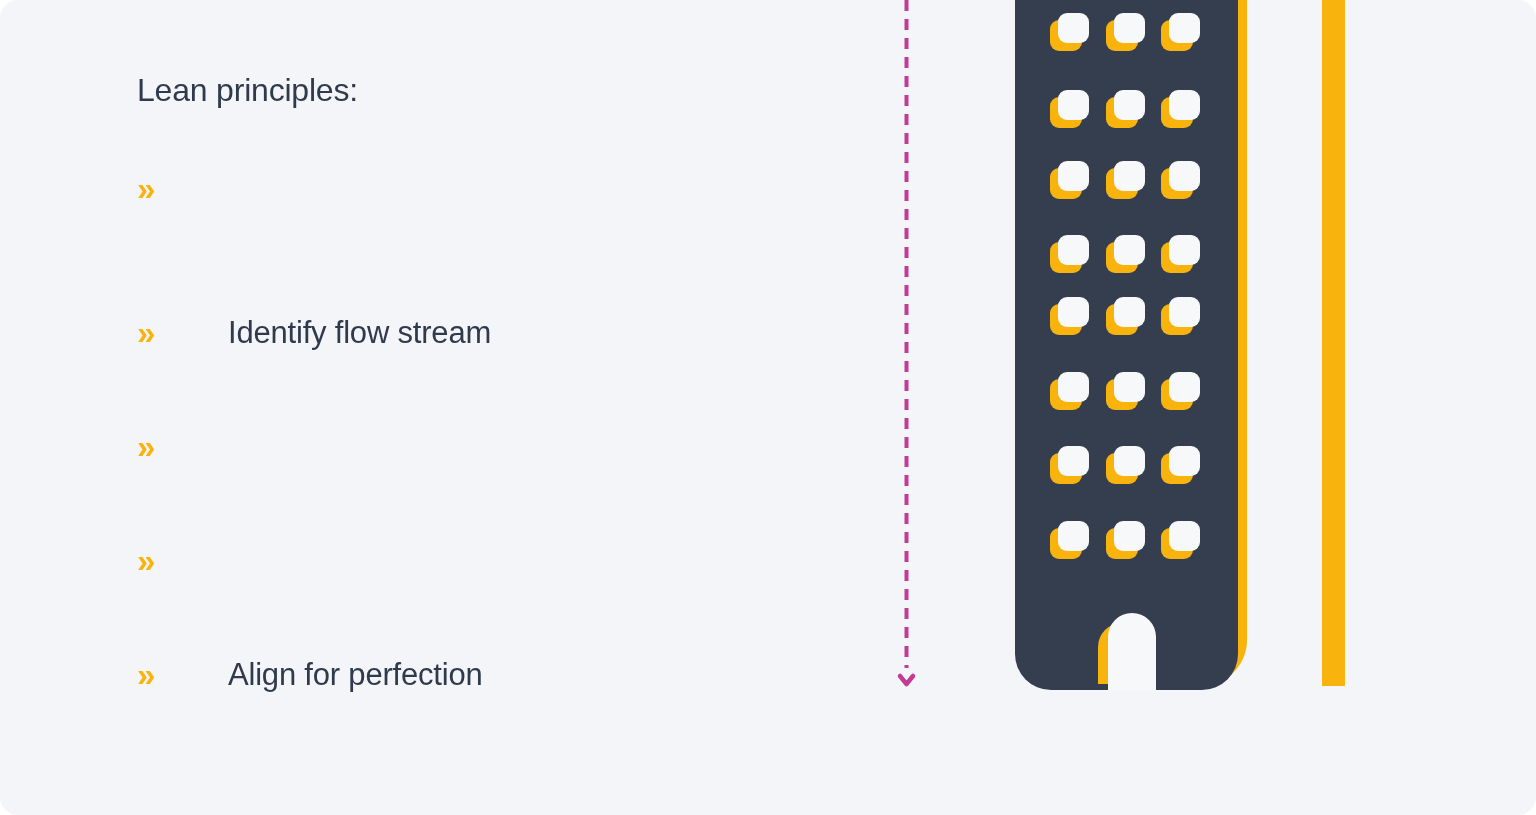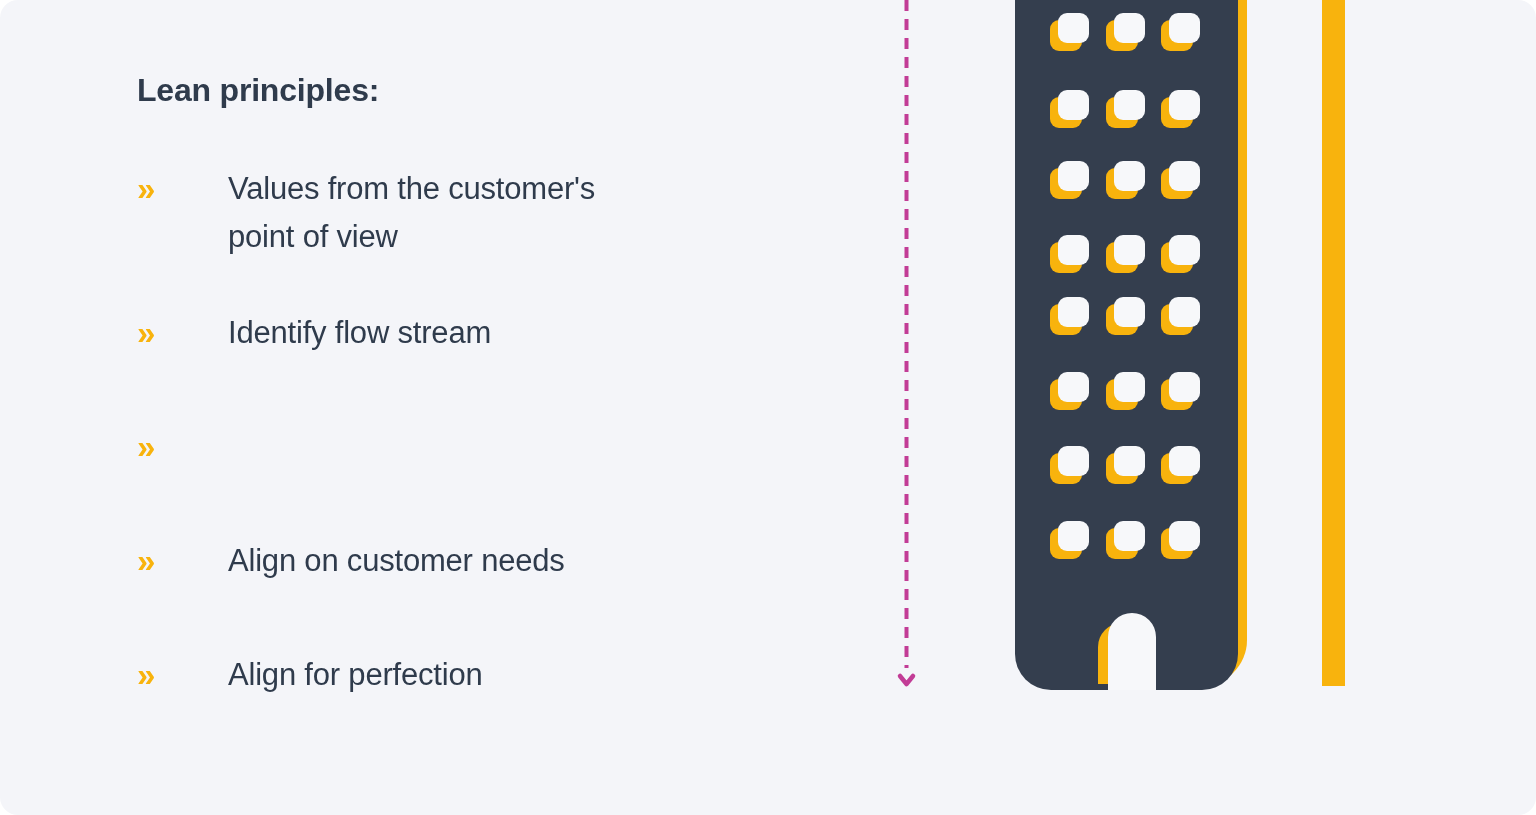--- a/index.html
+++ b/index.html
@@ -17,21 +17,21 @@
     position:relative;
     width:1536px;height:815px;
     background:var(--background);
     border-radius:18px;
     overflow:hidden;
   }
 
   
   .title{
     position:absolute;left:137px;top:72px;
-    font-size:32px;font-weight:700;
+    font-size:32px;font-weight:400;
     color:var(--text-dark);
     letter-spacing:-0.2px;
   }
   .lean-list{list-style:none;}
   .item{
     position:absolute;left:137px;
     display:flex;align-items:flex-start;
   }
   .chev{
     flex:0 0 91px;
@@ -100,33 +100,30 @@
 </head>
 <body>
 
 <div class="canvas">
 
   <h1 class="title">Lean principles:</h1>
 
   <ul class="lean-list">
     <li class="item" style="top:165px">
       <span class="chev">»</span>
-      <span class="txt">Values from the customer's
-point of view</span>
     </li>
     <li class="item" style="top:309px">
       <span class="chev">»</span>
       <span class="txt">Identify flow stream</span>
     </li>
     <li class="item" style="top:423px">
       <span class="chev">»</span>
     </li>
     <li class="item" style="top:537px">
       <span class="chev">»</span>
-      <span class="txt">Align on customer needs</span>
     </li>
     <li class="item" style="top:651px">
       <span class="chev">»</span>
       <span class="txt">Align for perfection</span>
     </li>
   </ul>
 
   <svg class="dashed-arrow" width="21" height="695" viewBox="0 0 21 695" aria-hidden="true">
     <line class="dash-line" x1="10.5" y1="0" x2="10.5" y2="668" stroke-dasharray="11 8"></line>
     <polyline class="dash-head" points="4,676 10.5,684 17,676"></polyline>

